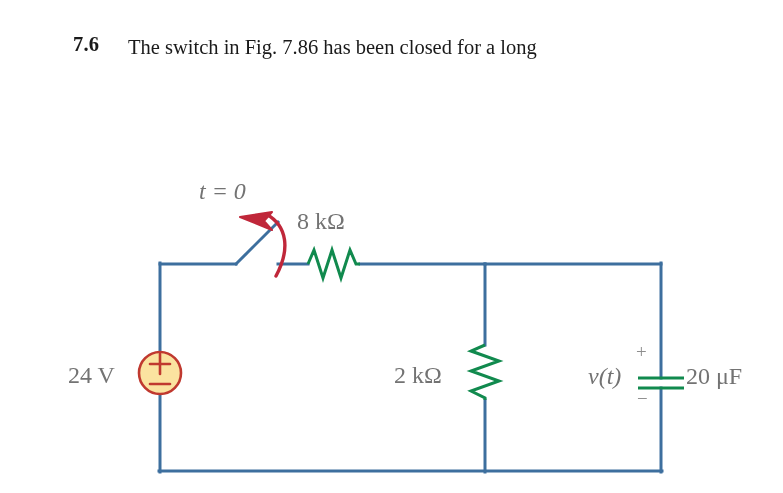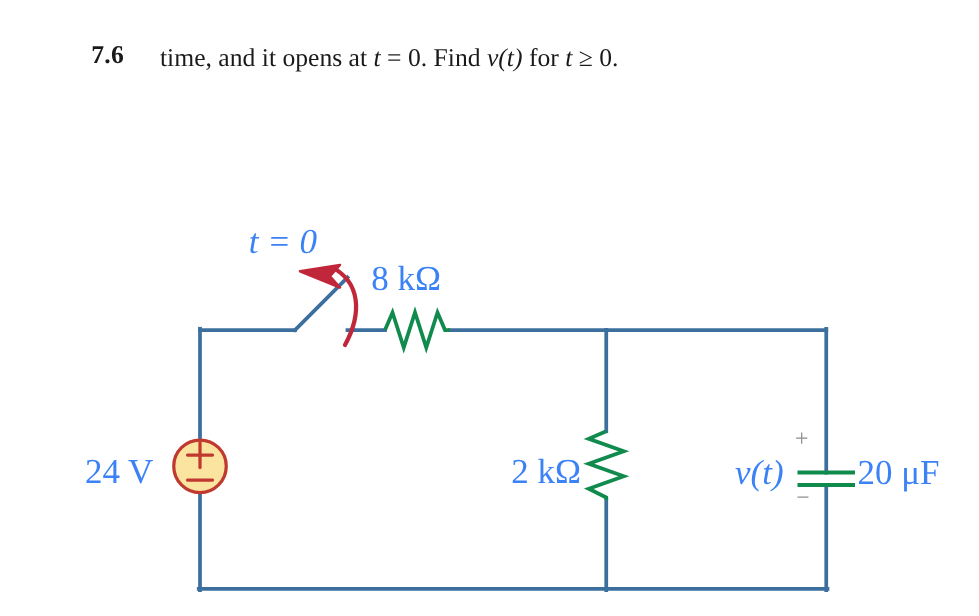--- a/index.html
+++ b/index.html
@@ -54,41 +54,41 @@
   #circuit-svg {
     position: absolute;
     left: 0;
     top: 0;
   }
 
   
   .fig-label {
     position: absolute;
     font-family: "Liberation Serif", "DejaVu Serif", serif;
-    font-size: 28px;
-    color: #3b82f6;
+    font-size: 24px;
+    color: #737373;
     white-space: nowrap;
   }
   #label-t-zero   { left: 199px; top: 48px; font-style: italic; }
   #label-r1       { left: 297px; top: 78px; }
   #label-source   { left: 68px;  top: 232px; }
-  #label-r2       { left: 409px; top: 232px; }
+  #label-r2       { left: 394px; top: 232px; }
   #label-vt       { left: 588px; top: 233px; font-style: italic; }
   #label-cap      { left: 686px; top: 233px; }
   #label-plus     { left: 636px; top: 211px; font-size: 19px; color: #8d8d8d; }
   #label-minus    { left: 637px; top: 258px; font-size: 19px; color: #8d8d8d; }
 </style>
 </head>
 <body>
 
 <div id="problem-statement">
   <div id="problem-number">7.6</div>
   <div id="problem-text">
     <span class="ln">
-      <span>time, and it opens at </span><span class="it">t</span><span> = 0. Find </span><span class="it">v(t)</span><span> for </span><span class="it">t</span><span> ≥ 0.</span>
+      <span>The switch in Fig. 7.86 has been closed for a long</span>
     </span>
   </div>
 </div>
 
 <div id="circuit-figure">
 
   <svg id="circuit-svg" width="783" height="363" viewBox="0 0 783 363">
 
     <g stroke="#3d6f9e" stroke-width="3" fill="none" stroke-linecap="square">
 

